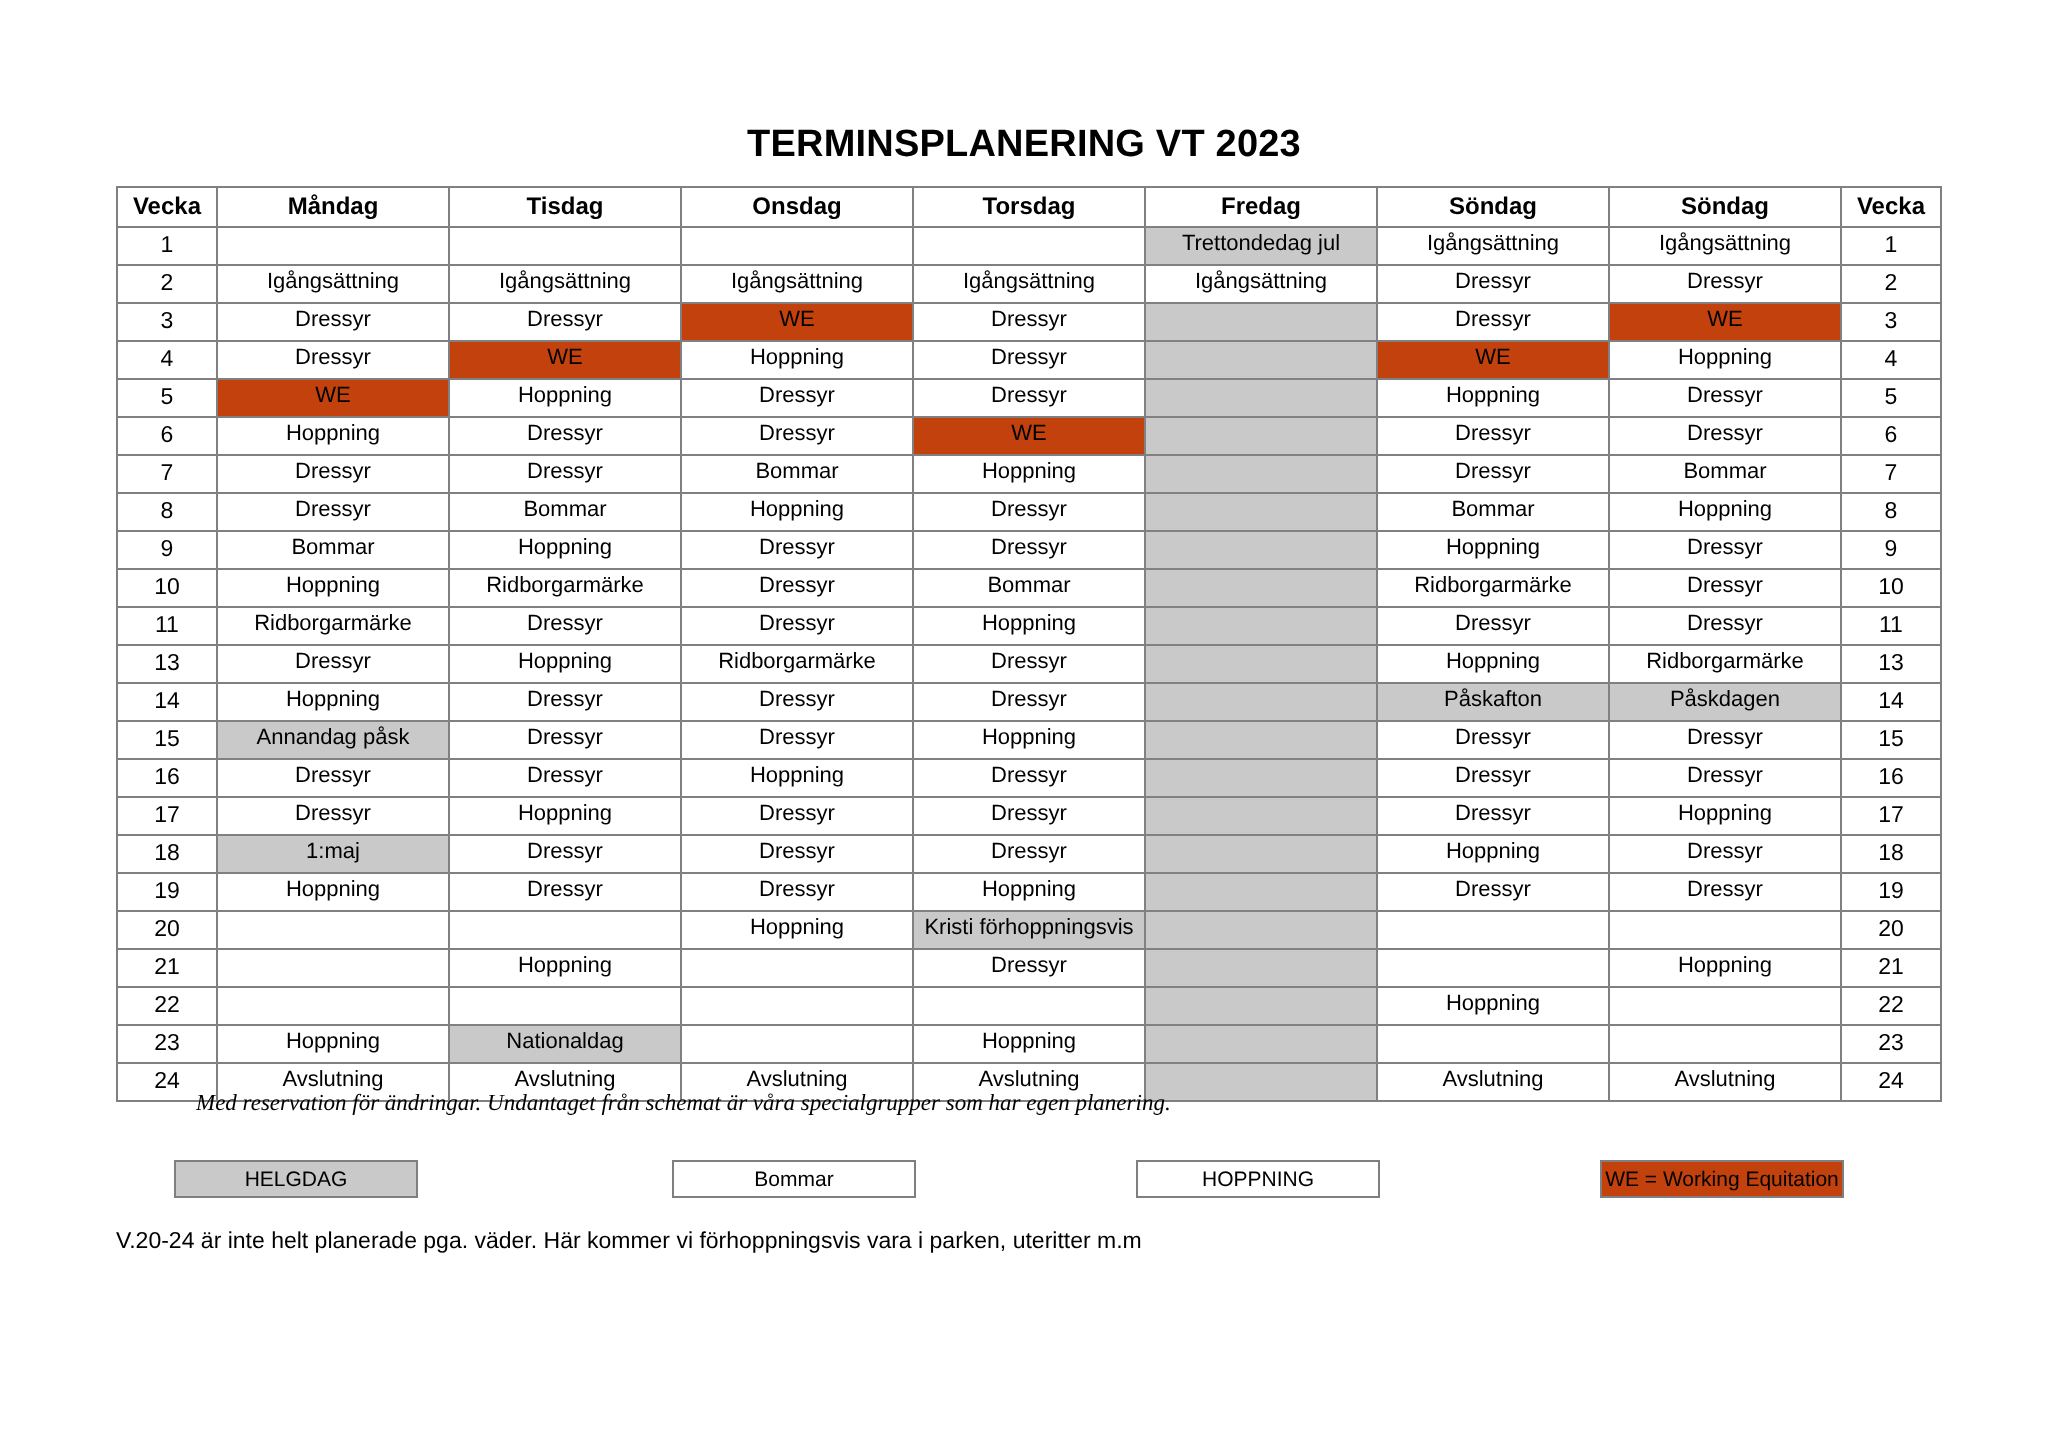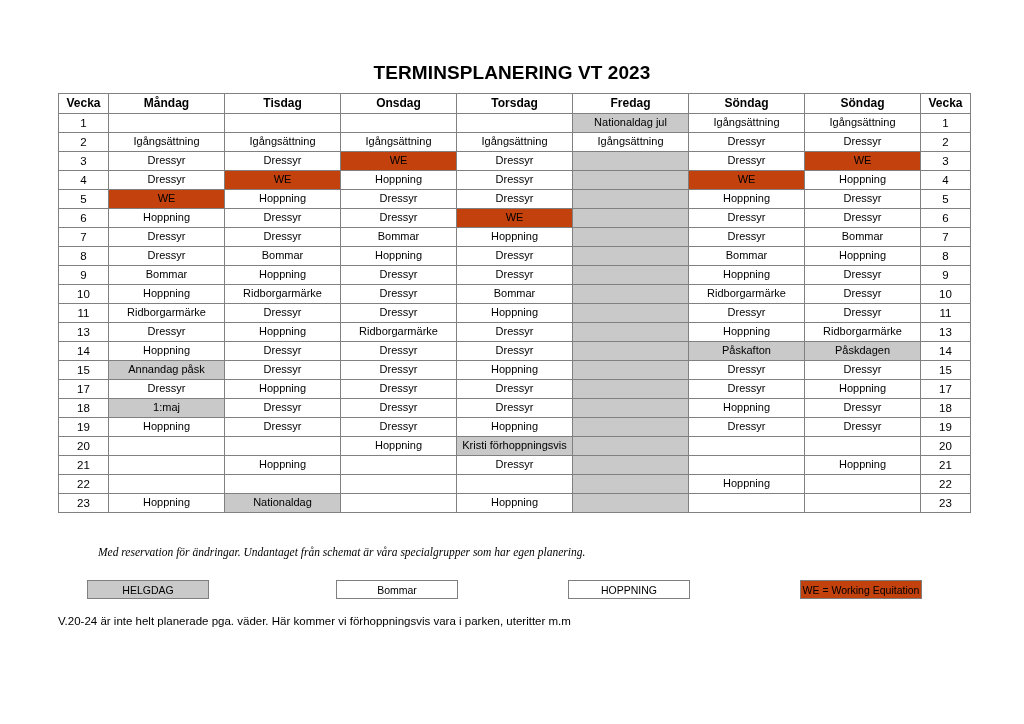--- a/index.html
+++ b/index.html
@@ -144,21 +144,21 @@
           <th>Vecka</th>
         </tr>
     </thead>
     <tbody id="tbody">
         <tr>
           <td class="wk">1</td>
           <td class="f-none"></td>
           <td class="f-none"></td>
           <td class="f-none"></td>
           <td class="f-none"></td>
-          <td class="f-gray">Nationaldag jul</td>
+          <td class="f-gray">Trettondedag jul</td>
           <td class="f-none">Igångsättning</td>
           <td class="f-none">Igångsättning</td>
           <td class="wk">1</td>
         </tr>
         <tr>
           <td class="wk">2</td>
           <td class="f-none">Igångsättning</td>
           <td class="f-none">Igångsättning</td>
           <td class="f-none">Igångsättning</td>
           <td class="f-none">Igångsättning</td>
@@ -293,20 +293,31 @@
           <td class="f-gray">Annandag påsk</td>
           <td class="f-none">Dressyr</td>
           <td class="f-none">Dressyr</td>
           <td class="f-hoppning">Hoppning</td>
           <td class="f-gray"></td>
           <td class="f-none">Dressyr</td>
           <td class="f-none">Dressyr</td>
           <td class="wk">15</td>
         </tr>
         <tr>
+          <td class="wk">16</td>
+          <td class="f-none">Dressyr</td>
+          <td class="f-none">Dressyr</td>
+          <td class="f-hoppning">Hoppning</td>
+          <td class="f-none">Dressyr</td>
+          <td class="f-gray"></td>
+          <td class="f-none">Dressyr</td>
+          <td class="f-none">Dressyr</td>
+          <td class="wk">16</td>
+        </tr>
+        <tr>
           <td class="wk">17</td>
           <td class="f-none">Dressyr</td>
           <td class="f-hoppning">Hoppning</td>
           <td class="f-none">Dressyr</td>
           <td class="f-none">Dressyr</td>
           <td class="f-gray"></td>
           <td class="f-none">Dressyr</td>
           <td class="f-hoppning">Hoppning</td>
           <td class="wk">17</td>
         </tr>
@@ -368,20 +379,31 @@
         <tr>
           <td class="wk">23</td>
           <td class="f-hoppning">Hoppning</td>
           <td class="f-gray">Nationaldag</td>
           <td class="f-none"></td>
           <td class="f-hoppning">Hoppning</td>
           <td class="f-gray"></td>
           <td class="f-none"></td>
           <td class="f-none"></td>
           <td class="wk">23</td>
+        </tr>
+        <tr>
+          <td class="wk">24</td>
+          <td class="f-none">Avslutning</td>
+          <td class="f-none">Avslutning</td>
+          <td class="f-none">Avslutning</td>
+          <td class="f-none">Avslutning</td>
+          <td class="f-gray"></td>
+          <td class="f-none">Avslutning</td>
+          <td class="f-none">Avslutning</td>
+          <td class="wk">24</td>
         </tr>
       </tbody>
   </table>
 
   <div class="note-italic">Med reservation för ändringar. Undantaget från schemat är våra specialgrupper som har egen planering.</div>
 
   <div class="legend" id="legend">
       <div class="legend-box lg-0 f-gray">HELGDAG</div>
       <div class="legend-box lg-1 f-bommar">Bommar</div>
       <div class="legend-box lg-2 f-hoppning">HOPPNING</div>

